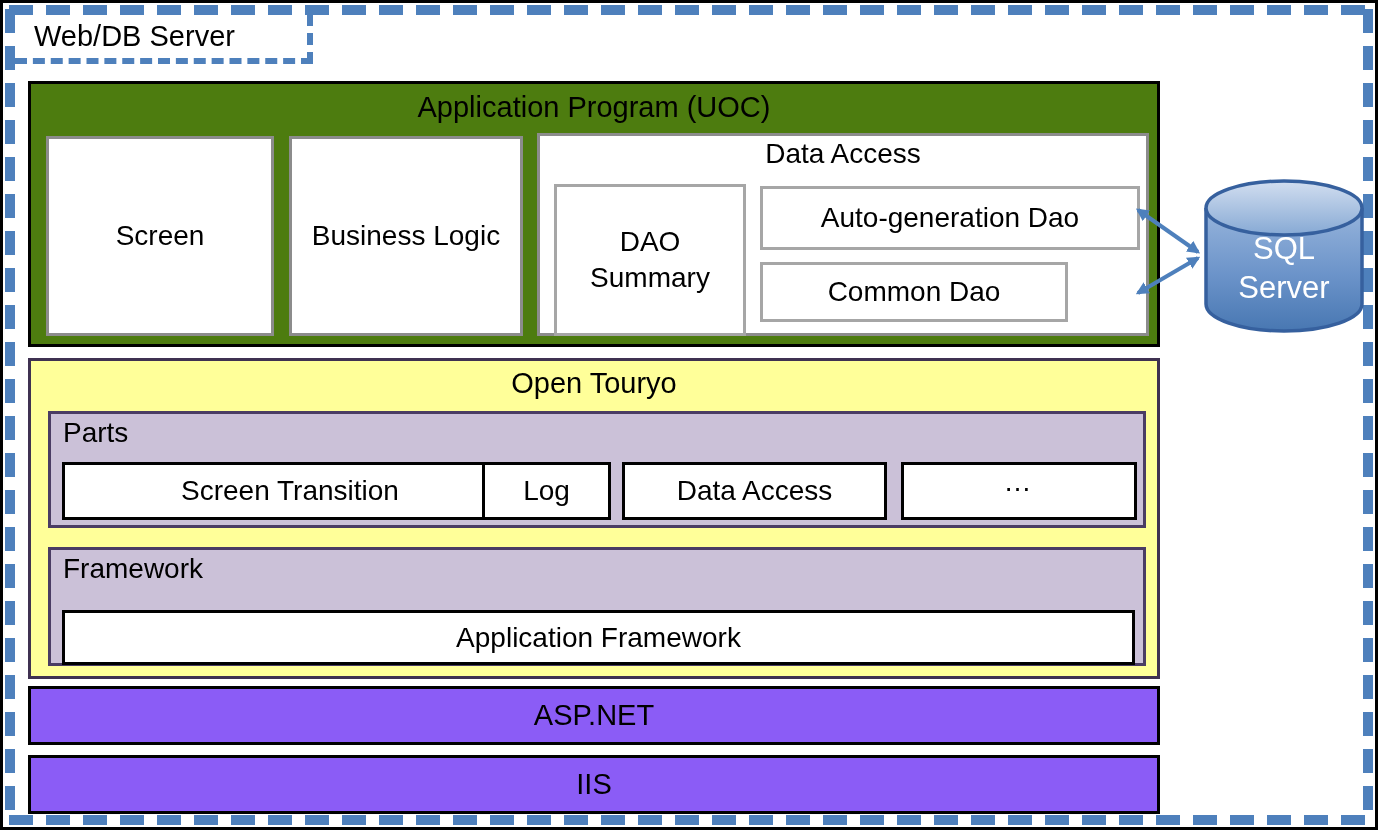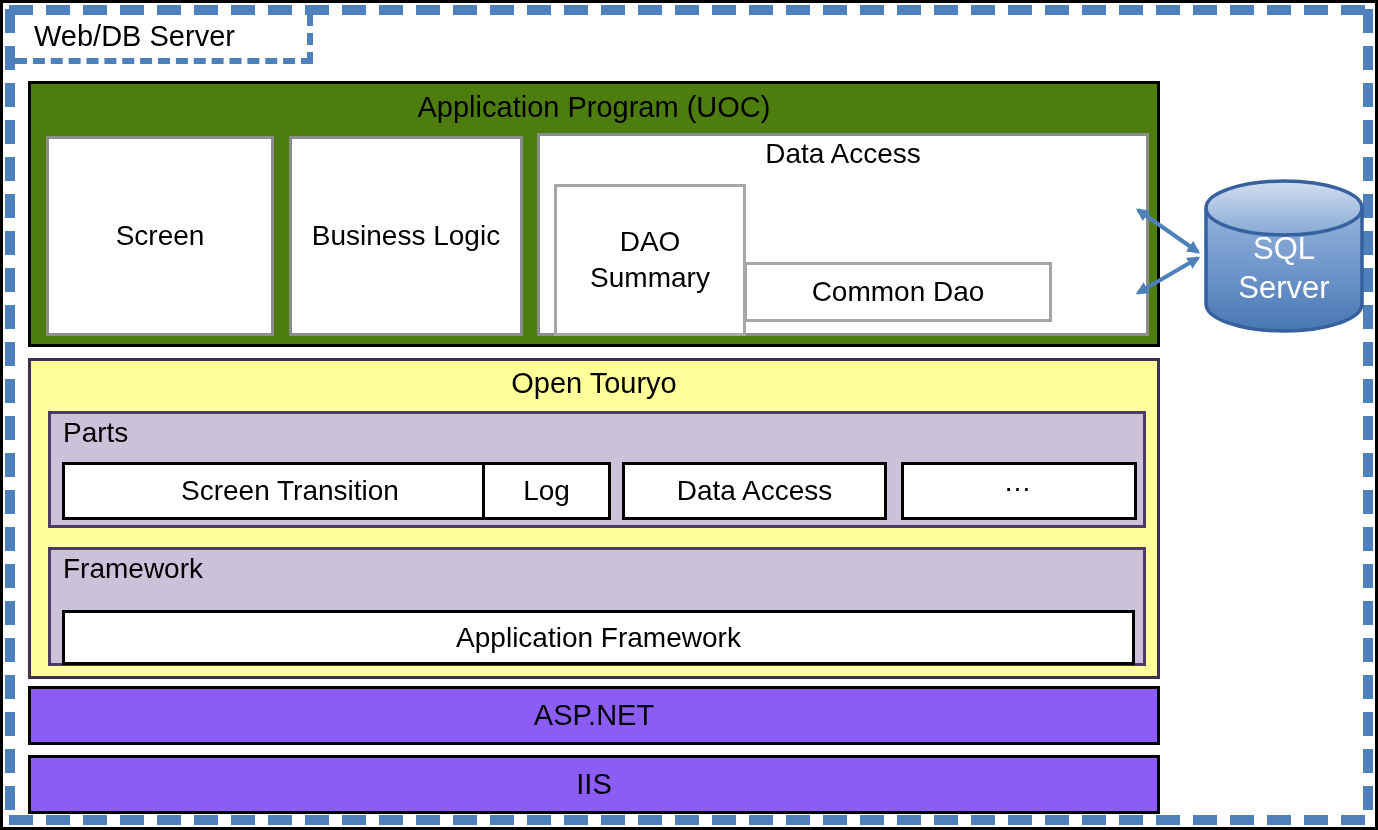--- a/index.html
+++ b/index.html
@@ -25,21 +25,21 @@
   .gray-box{border:3px solid #8C8C8C;background:#fff;display:flex;align-items:center;
             justify-content:center;text-align:center;font-size:28px;line-height:1.35;}
   #screen-box{left:15px;top:52px;width:228px;height:200px;}
   #business-box{left:258px;top:52px;width:234px;height:200px;}
   #da-box{left:506px;top:49px;width:612px;height:203px;border:3px solid #8C8C8C;background:#fff;}
   #da-title{top:2px;font-size:28px;}
   .lgray-box{border:3px solid #A6A6A6;background:#fff;display:flex;align-items:center;
              justify-content:center;text-align:center;font-size:28px;line-height:1.3;}
   #dao-summary{left:14px;top:48px;width:192px;height:152px;}
   #auto-dao{left:220px;top:50px;width:380px;height:64px;}
-  #common-dao{left:204px;top:126px;width:308px;height:60px;}
+  #common-dao{left:220px;top:126px;width:308px;height:60px;}
   
   #cylinder-svg{left:1196px;top:170px;}
   #arrows-svg{left:1125px;top:195px;}
   .cyl-text{fill:#fff;font-size:31px;text-anchor:middle;font-family:inherit;}
   
   #touryo-box{left:25px;top:355px;width:1132px;height:321px;
               border:3px solid #3F3151;background:#FFFF99;}
   #touryo-title{top:6px;}
   .purple-box{position:absolute;box-sizing:border-box;border:3px solid #4A3C64;background:#CBC1D8;}
   #parts-box{left:17px;top:50px;width:1098px;height:117px;}
@@ -77,20 +77,23 @@
     <div id="screen-box" class="abs gray-box">
       <span>Screen</span>
     </div>
     <div id="business-box" class="abs gray-box">
       <span>Business Logic</span>
     </div>
     <div id="da-box" class="abs">
       <div id="da-title" class="box-title">Data Access</div>
       <div id="dao-summary" class="abs lgray-box">
         <span>DAO Summary</span>
+      </div>
+      <div id="auto-dao" class="abs lgray-box">
+        <span>Auto-generation Dao</span>
       </div>
       <div id="common-dao" class="abs lgray-box">
         <span>Common Dao</span>
       </div>
     </div>
   </div>
 
   <svg id="arrows-svg" class="abs" width="85" height="110" viewBox="0 0 85 110">
     <defs>
       <marker id="ah" viewBox="0 0 10 10" refX="8" refY="5" markerWidth="3.2" markerHeight="3.2" orient="auto-start-reverse" markerUnits="strokeWidth">

